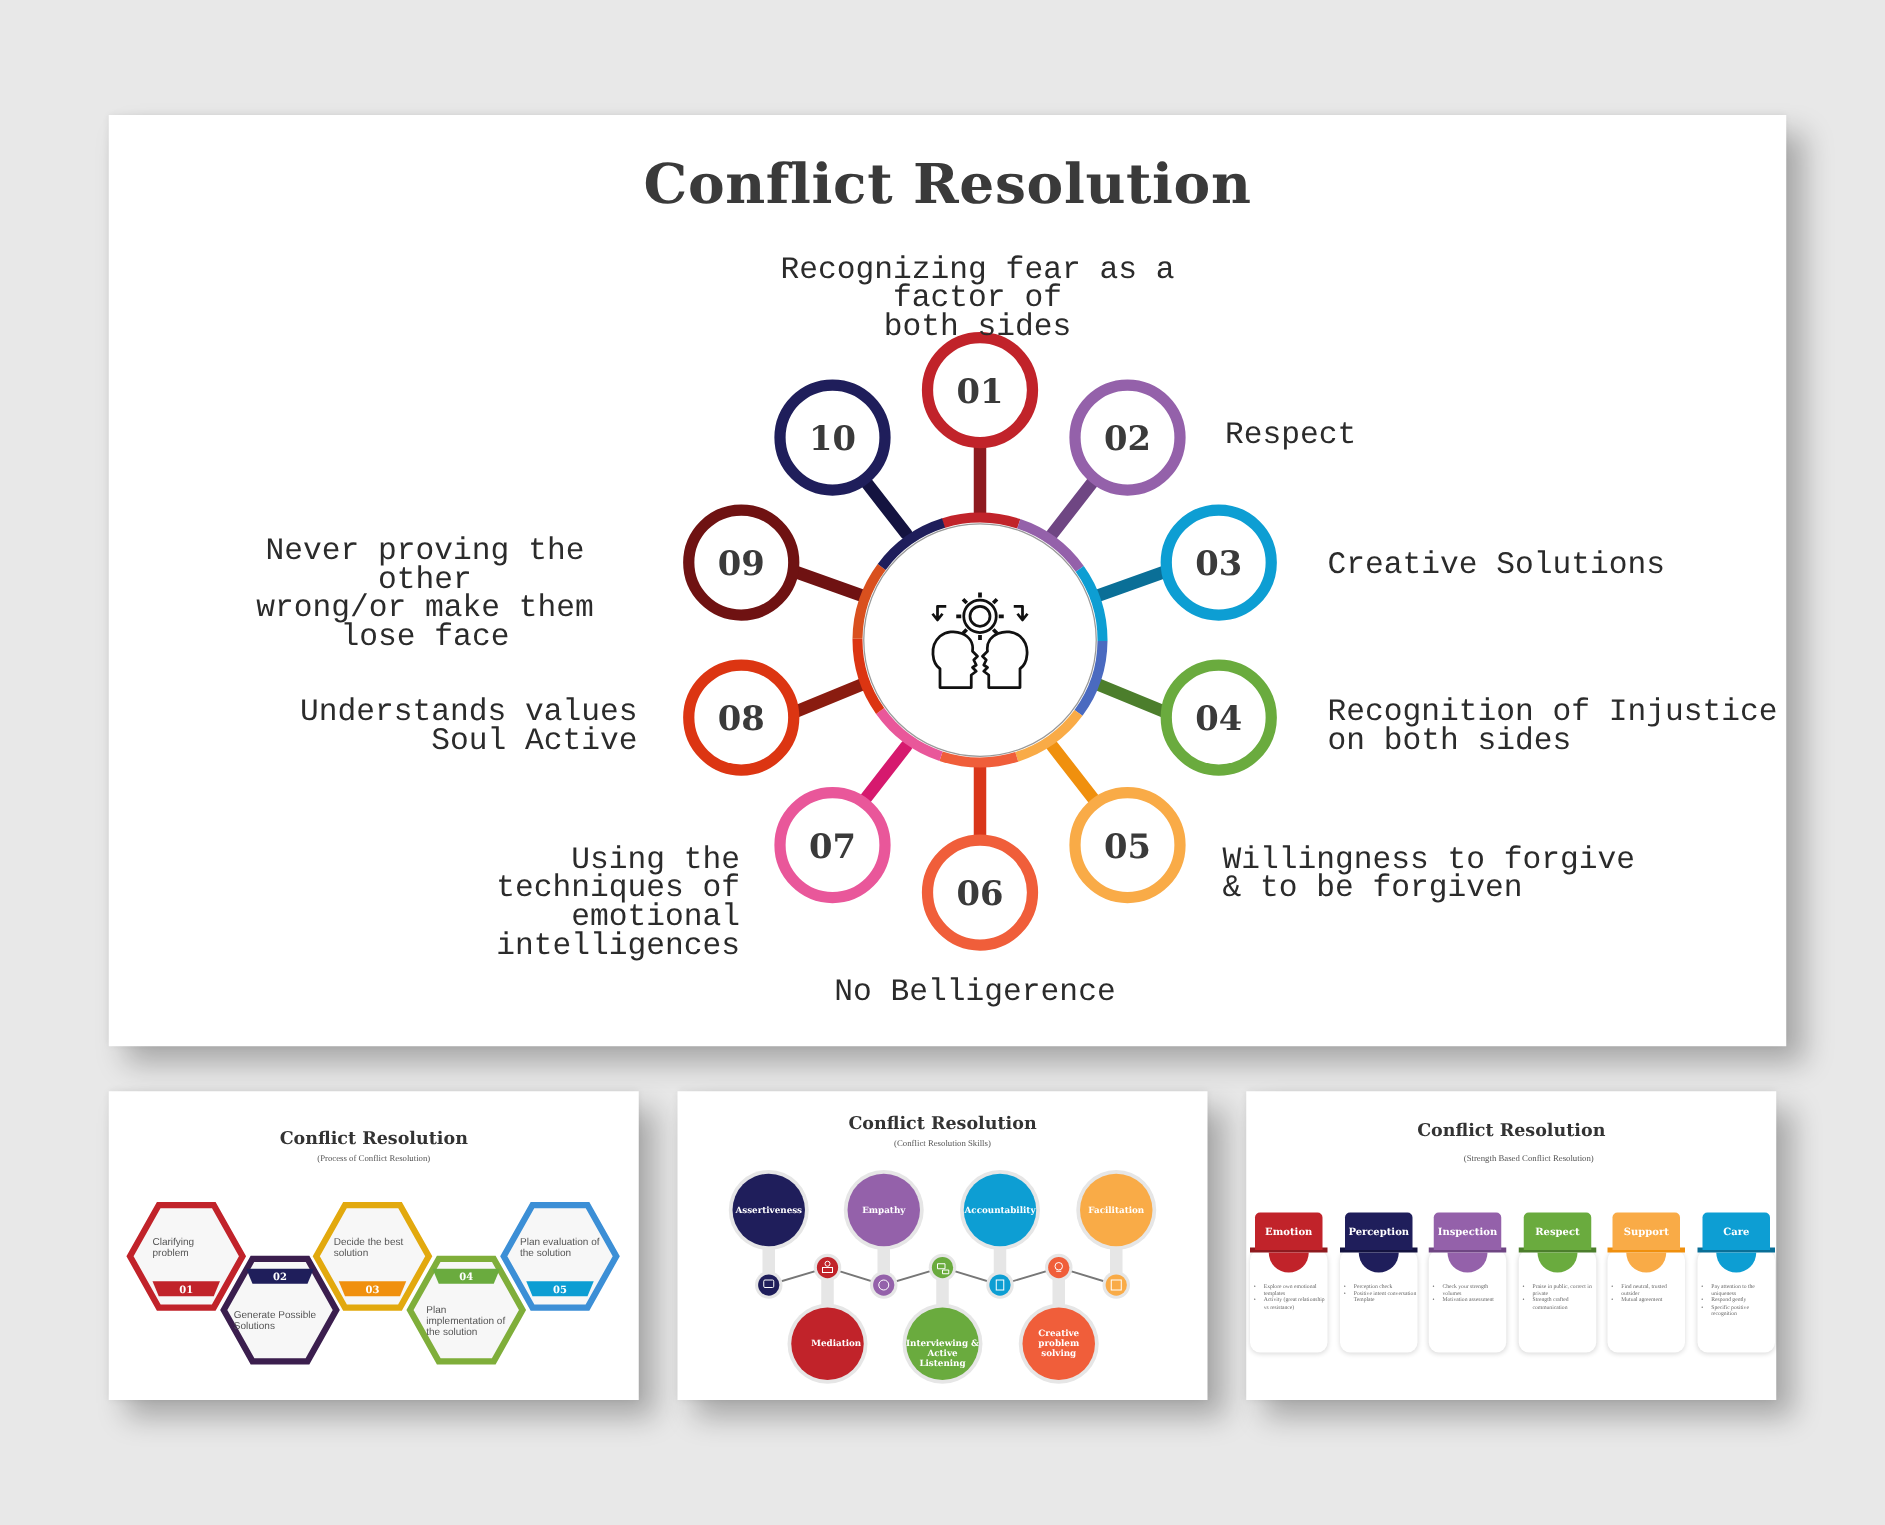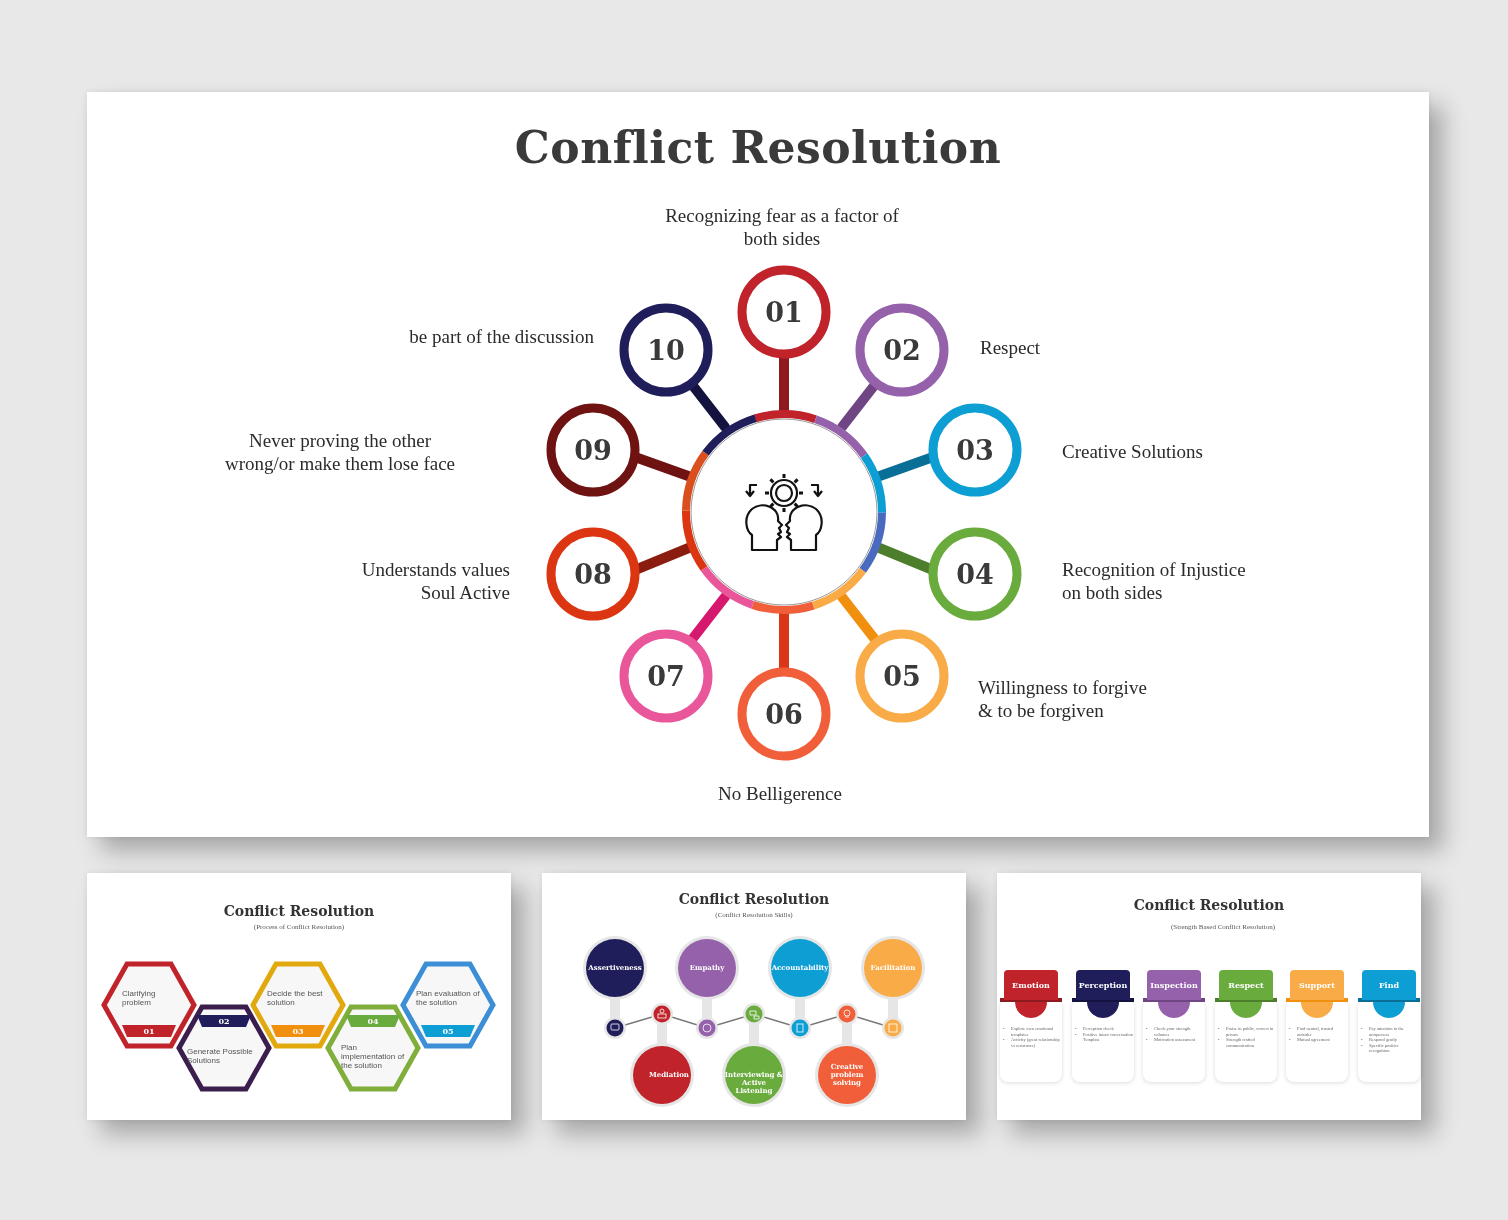--- a/index.html
+++ b/index.html
@@ -2,21 +2,21 @@
 <html><head>
 <meta charset="utf-8">
 <style>
   * { box-sizing: border-box; margin: 0; padding: 0; }
   html, body { width: 1508px; height: 1220px; overflow: hidden; }
   body { background: #e8e8e8; font-family: "DejaVu Serif", "Liberation Serif", serif; color: #333; position: relative; }
   .slide { position: absolute; background: #fff; box-shadow: 14px 14px 22px rgba(0,0,0,0.28), 0 0 6px rgba(0,0,0,0.08); overflow: hidden; }
   .main-slide { left: 87px; top: 92px; width: 1342px; height: 745px; }
   .main-title { position: absolute; left: 0; right: 0; top: 30px; text-align: center; font-size: 44px; font-weight: bold; color: #3a3a3a; font-family: "DejaVu Serif", serif; letter-spacing: 0.5px; }
   .diagram { position: absolute; left: 0; top: 0; width: 1342px; height: 745px; }
-  .label { position: absolute; font-size: 19px; line-height: 23px; color: #2b2b2b; font-family: Liberation Serif, serif; }
+  .label { position: absolute; font-size: 25px; line-height: 23px; color: #2b2b2b; font-family: Liberation Mono, monospace; }
   .num { font-family: "DejaVu Serif", serif; font-weight: bold; font-size: 27px; fill: #3a3a3a; }
 
   .thumb { width: 424px; height: 247px; top: 873px; }
   .t1 { left: 87px; } .t2 { left: 542px; } .t3 { left: 997px; }
   .t-title { position: absolute; left: 0; right: 0; text-align: center; font-size: 14px; font-weight: bold; color: #333; font-family: "DejaVu Serif", serif; }
   .t-sub { position: absolute; left: 0; right: 0; text-align: center; font-size: 7px; color: #555; font-family: "Liberation Serif", serif; }
 
   .hex-label { position: absolute; font-size: 8px; line-height: 9px; text-align: left; color: #555; font-family: Liberation Sans, sans-serif; }
   .hex-num { font-family: "DejaVu Serif", serif; font-size: 8px; font-weight: bold; fill: #fff; }
 
@@ -135,30 +135,33 @@
     <div>Recognition of Injustice</div>
     <div>on both sides</div>
   </div>
   <div class="label" style="left:891px; top:584px;">
     <div>Willingness to forgive</div>
     <div>&amp; to be forgiven</div>
   </div>
   <div class="label" style="left:543px; top:690px; width:300px; text-align:center;">
     <div>No Belligerence</div>
   </div>
+  <div class="label" style="left:205px; top:584px; width:300px; text-align:right;">
+    <div>Using the techniques of</div>
+    <div>emotional intelligences</div>
+  </div>
   <div class="label" style="left:123px; top:466px; width:300px; text-align:right;">
     <div>Understands values</div>
     <div>Soul Active</div>
   </div>
   <div class="label" style="left:83px; top:337px; width:340px; text-align:center;">
     <div>Never proving the other</div>
     <div>wrong/or make them lose face</div>
   </div>
   <div class="label" style="left:167px; top:233px; width:340px; text-align:right;">
-    <div>be part of the discussion</div>
   </div>
 </div>
 
 <div class="slide thumb t1">
   <div class="t-title" style="top:30px;">Conflict Resolution</div>
   <div class="t-sub" style="top:50px;">(Process of Conflict Resolution)</div>
   <svg width="424" height="247" style="position:absolute;left:0;top:0;">
     <g stroke-width="5" fill="#f7f7f7">
       <polygon points="17,132 40,91 84,91 107,132 84,173 40,173" stroke="#c1232a"></polygon>
       <polygon points="92,175 115,134 159,134 182,175 159,216 115,216" stroke="#3b1e4e"></polygon>
@@ -265,21 +268,21 @@
   <div class="card-shelf" style="left:1143px; background:#6f4683;"></div>
   <div class="card-shelf" style="left:1215px; background:#4c7e2c;"></div>
   <div class="card-shelf" style="left:1286px; background:#f0900e;"></div>
   <div class="card-shelf" style="left:1358px; background:#0a6f97;"></div>
 
   <div class="card-head" style="left:1004px; background:#c1232a;">Emotion</div>
   <div class="card-head" style="left:1076px; background:#1f1e5b;">Perception</div>
   <div class="card-head" style="left:1147px; background:#9461aa;">Inspection</div>
   <div class="card-head" style="left:1219px; background:#6aab3e;">Respect</div>
   <div class="card-head" style="left:1290px; background:#f9ab47;">Support</div>
-  <div class="card-head" style="left:1362px; background:#0d9ed3;">Find</div>
+  <div class="card-head" style="left:1362px; background:#0d9ed3;">Care</div>
 
   <div class="card-half" style="left:1015px; background:#c1232a;"></div>
   <div class="card-half" style="left:1087px; background:#1f1e5b;"></div>
   <div class="card-half" style="left:1158px; background:#9461aa;"></div>
   <div class="card-half" style="left:1230px; background:#6aab3e;"></div>
   <div class="card-half" style="left:1301px; background:#f9ab47;"></div>
   <div class="card-half" style="left:1373px; background:#0d9ed3;"></div>
 
   <ul class="card-list" style="left:1001px;">
     <li>Explore own emotional templates</li>

